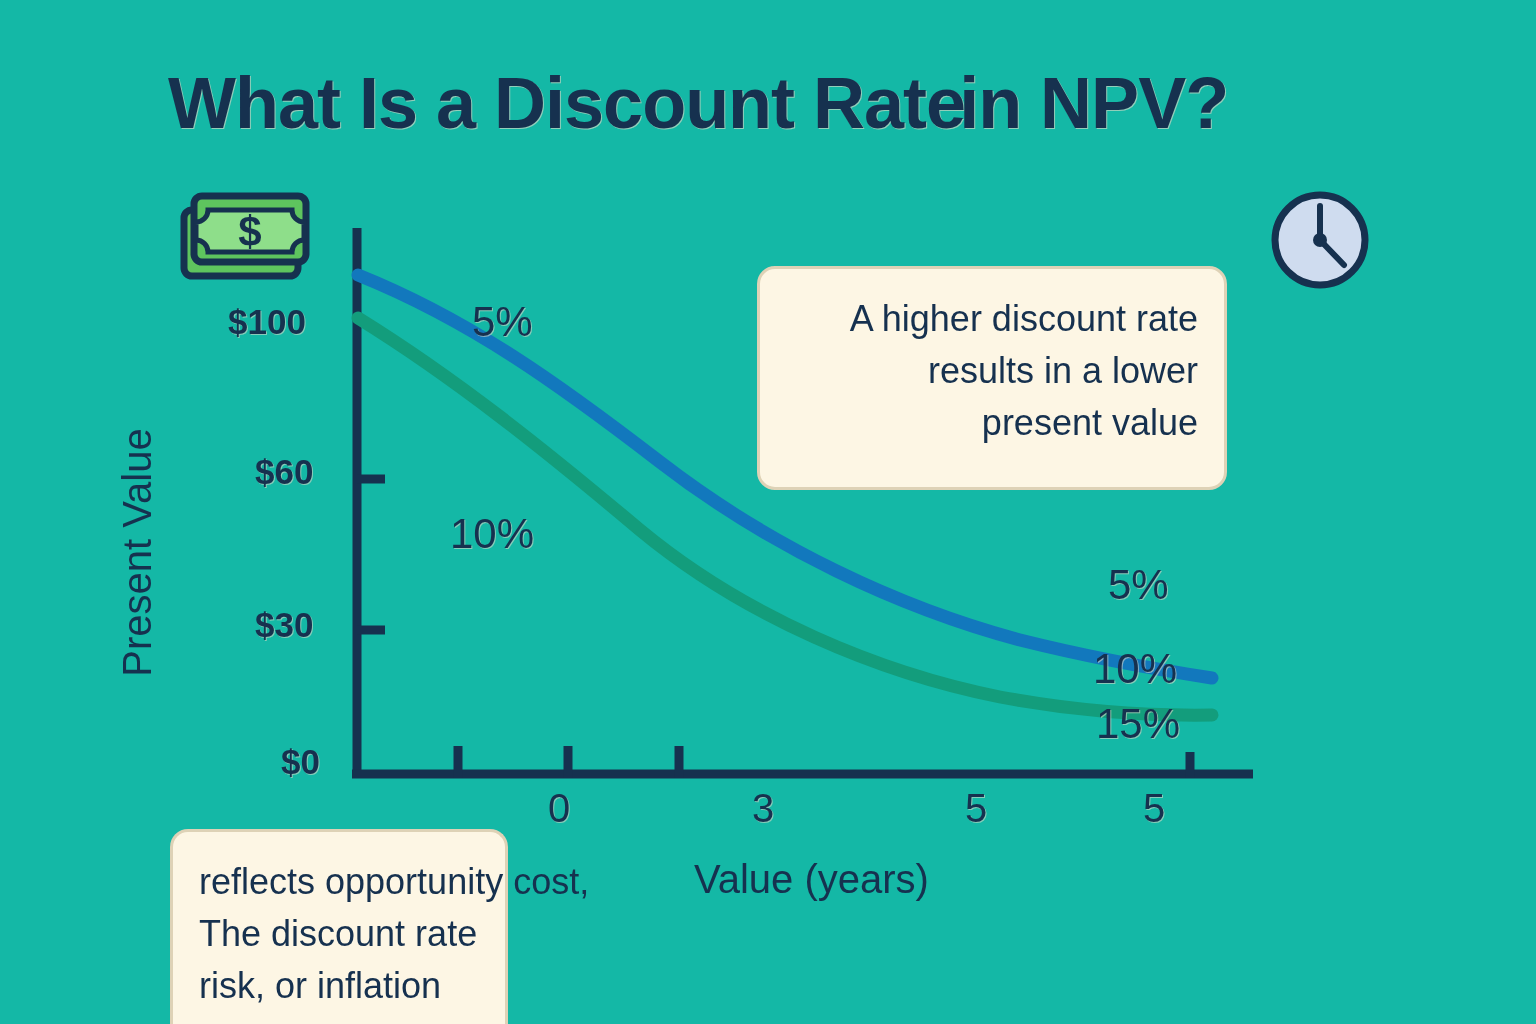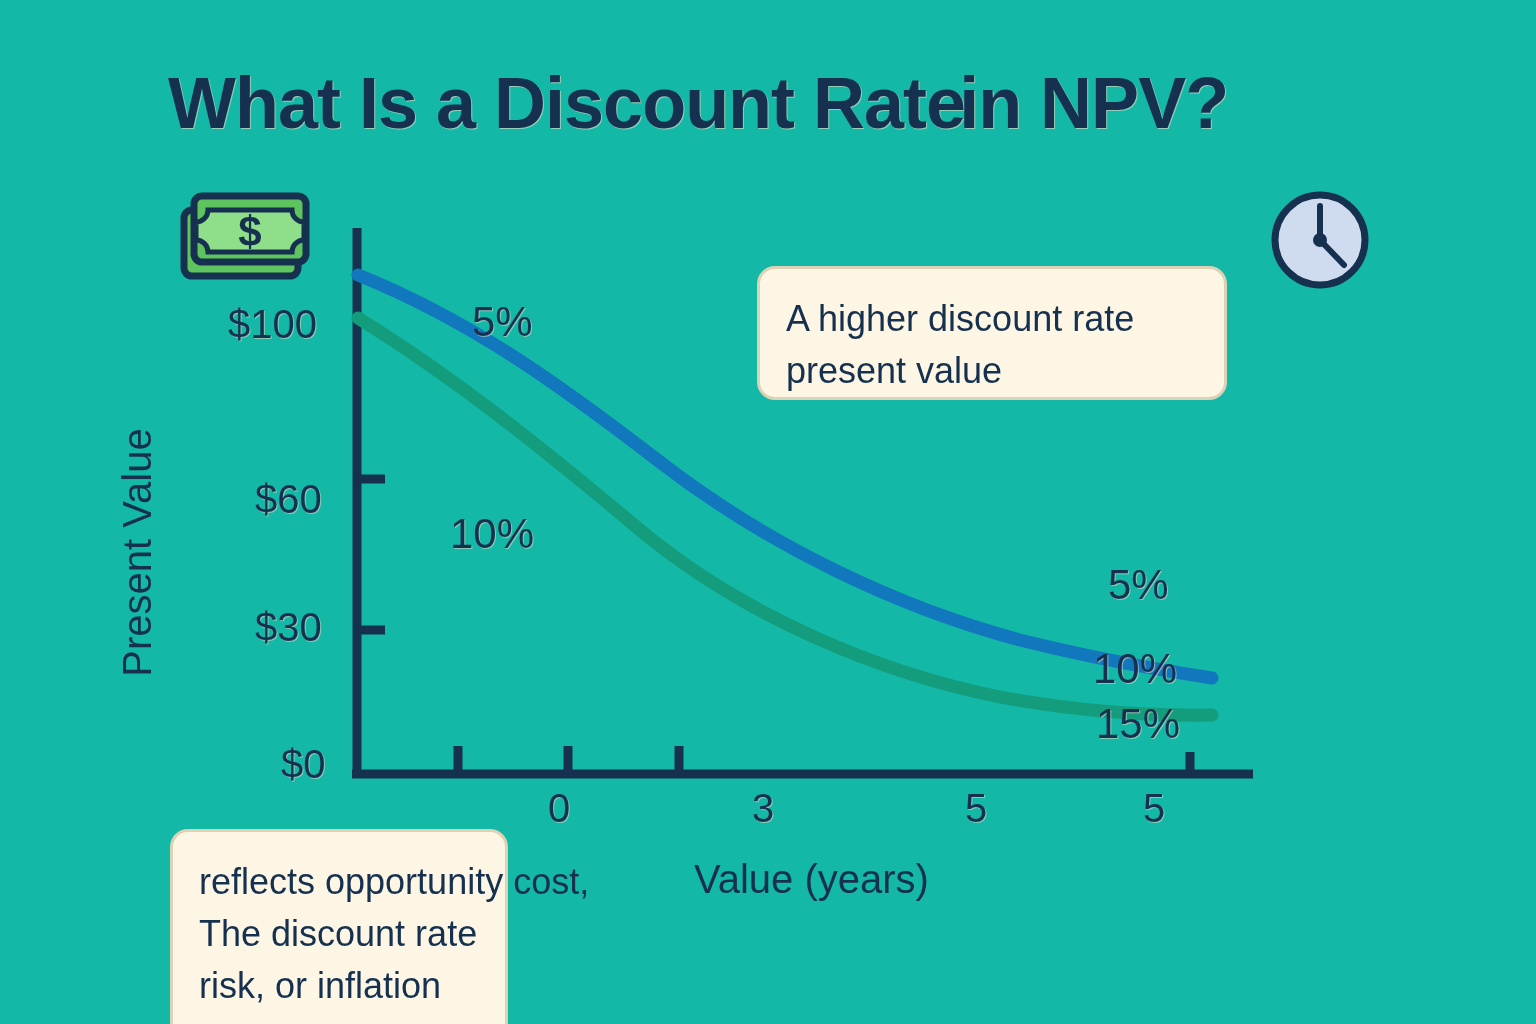--- a/index.html
+++ b/index.html
@@ -63,23 +63,24 @@
   .axis-tick-label {
     position: absolute;
     color: #16314f;
     font-size: 40px;
     white-space: nowrap;
     text-shadow: 1px 1px 0 rgba(230,220,200,.55);
   }
   .ylabel-text {
     position: absolute;
     color: #16314f;
-    font-size: 40px;
+    font-size: 35px;
     white-space: nowrap;
     text-shadow: 1px 1px 0 rgba(230,220,200,.55);
+    font-weight: bold;
   }
   .y-title {
     position: absolute;
     left: -13px;
     top: 530px;
     width: 300px;
     text-align: center;
     transform: rotate(-90deg);
     transform-origin: center center;
     font-size: 40px;
@@ -110,23 +111,23 @@
     border: 3px solid #ded2b6;
     border-radius: 18px;
     background: #fdf6e4;
     color: #16314f;
     box-sizing: border-box;
   }
   .callout-top {
     left: 757px;
     top: 266px;
     width: 470px;
-    height: 134px;
+    height: 224px;
     padding: 24px 26px;
-    text-align: left;
+    text-align: right;
     font-size: 36px;
     line-height: 52px;
   }
   .callout-bottom {
     left: 170px;
     top: 829px;
     width: 338px;
     height: 230px;
     padding: 24px 26px;
     text-align: left;
@@ -179,21 +180,21 @@
     <line x1="568" y1="746" x2="568" y2="778" stroke="#16314f" stroke-width="9"></line>
     <line x1="679" y1="746" x2="679" y2="778" stroke="#16314f" stroke-width="9"></line>
     <line x1="1190" y1="752" x2="1190" y2="778" stroke="#16314f" stroke-width="9"></line>
 
     <path d="M358,275 C 470,320 560,385 660,462 C 770,547 900,608 1020,640 C 1100,660 1160,670 1212,678" fill="none" stroke="#1278bd" stroke-width="13" stroke-linecap="round"></path>
 
     <path d="M358,318 C 455,378 545,450 640,530 C 745,617 880,673 1000,697 C 1080,712 1150,716 1212,715" fill="none" stroke="#139d7c" stroke-width="13" stroke-linecap="round"></path>
   </svg>
 
   <div class="ylabel-text" style="left:228px; top:302px;">$100</div>
-  <div class="ylabel-text" style="left:255px; top:477px;">$60</div>
+  <div class="ylabel-text" style="left:255px; top:452px;">$60</div>
   <div class="ylabel-text" style="left:255px; top:605px;">$30</div>
   <div class="ylabel-text" style="left:281px; top:742px;">$0</div>
 
   <div class="y-title">Present Value</div>
 
   <div class="axis-tick-label" style="left:548px; top:786px;">0</div>
   <div class="axis-tick-label" style="left:752px; top:786px;">3</div>
   <div class="axis-tick-label" style="left:965px; top:786px;">5</div>
   <div class="axis-tick-label" style="left:1143px; top:786px;">5</div>
 
@@ -201,20 +202,21 @@
 
   <div class="series-label" style="left:472px; top:298px;">5%</div>
   <div class="series-label" style="left:450px; top:510px;">10%</div>
 
   <div class="series-label" style="left:1108px; top:561px;">5%</div>
   <div class="series-label" style="left:1093px; top:645px;">10%</div>
   <div class="series-label" style="left:1096px; top:700px;">15%</div>
 
   <div class="callout callout-top">
     <div>A higher discount rate</div>
+    <div>results in a lower</div>
     <div>present value</div>
   </div>
 
   <div class="callout callout-bottom">
     <div>reflects opportunity cost,</div>
     <div>The discount rate</div>
     <div>risk, or inflation</div>
   </div>
 
 </div>

